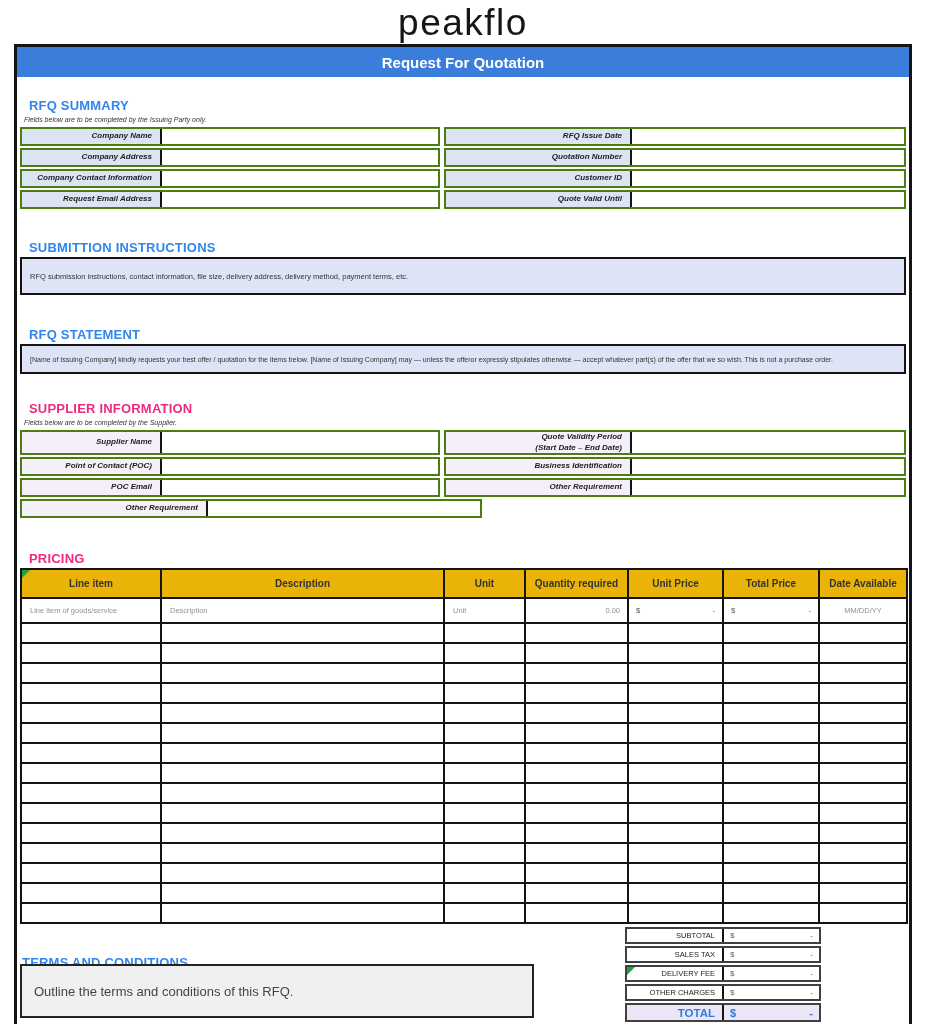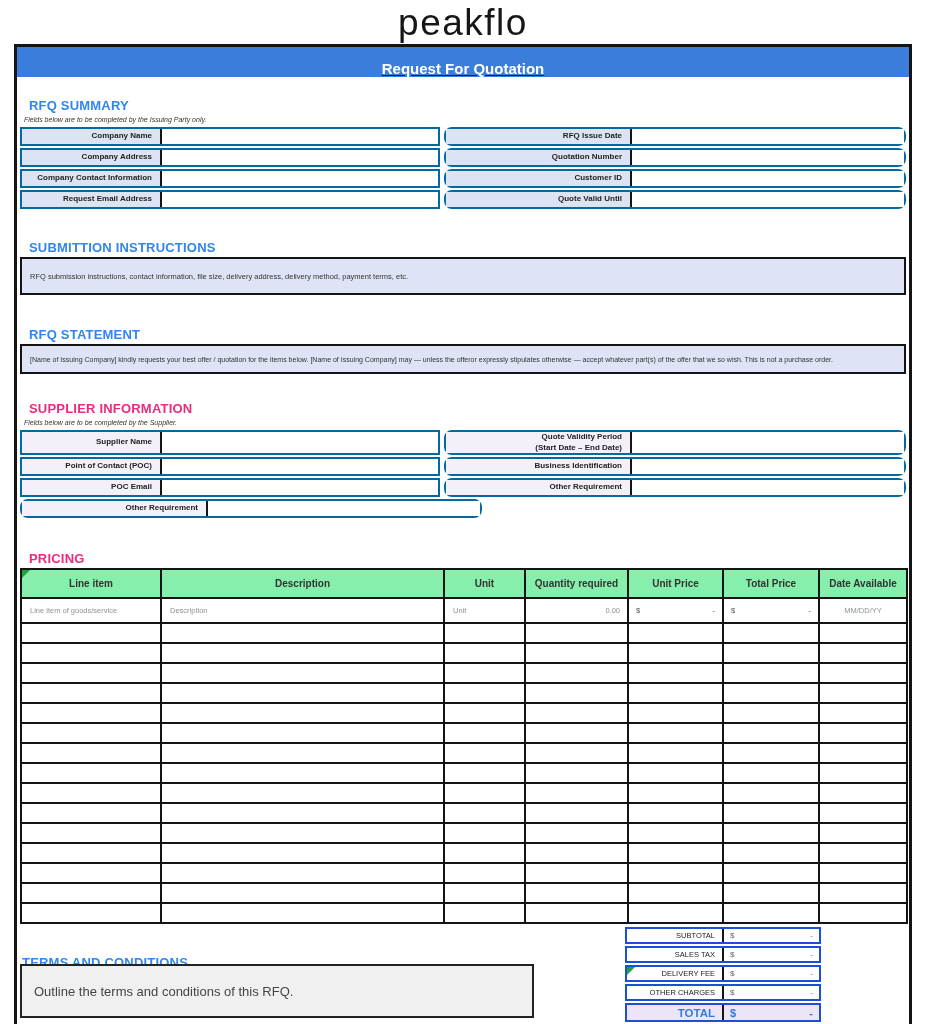--- a/index.html
+++ b/index.html
@@ -10,36 +10,36 @@
   }
   .logo {
     height:44px; display:flex; align-items:center; justify-content:center;
     font-size:37px; font-weight:400; letter-spacing:1.5px; color:#161616; padding-top:2px;
   }
   .doc {
     position:absolute; left:14px; top:44px; width:898px; height:980px;
     border:3px solid #141414; border-bottom:none; background:#fff; overflow:hidden;
   }
   .banner {
-    height:30px; background:#3b7dda; display:flex; align-items:flex-end; justify-content:center;text-decoration:underline;
+    height:30px; background:#3b7dda; display:flex; align-items:center; justify-content:center;
   }
   .banner span { color:#fff; font-weight:bold; font-size:15px; }
   .content { padding:0 3px; }
   .section-head { font-weight:bold; font-size:13px; letter-spacing:.2px; padding-left:9px; }
   .section-head.blue { color:#2f86ee; }
   .section-head.pink { color:#ee2a7e; }
   .note { font-size:7px; font-style:italic; color:#333; padding-left:4px; margin-top:3px; }
 
   
   .field-grid { margin-top:4px; }
   .frow { display:flex; margin-bottom:2px; }
-  .fhalf { display:flex; border:2px solid #0369a1; height:19px; }
+  .fhalf { display:flex; border:2px solid #4d7c0f; height:19px;font-style:italic; }
   .fhalf.tall { height:25px; }
   .fhalf.left { width:420px; margin-right:4px; }
-  .fhalf.right { width:462px;border-radius:8px; }
+  .fhalf.right { width:462px; }
   .flabel {
     display:flex; flex-direction:column; align-items:flex-end; justify-content:center;
     font-size:8px; font-weight:bold; color:#222; padding-right:8px; line-height:1.35;
     border-right:2px solid #141414;
   }
   .fhalf.left .flabel { width:140px; }
   .fhalf.right .flabel { width:186px; }
   .blue-bg { background:#dce3f3; }
   .pink-bg { background:#f5effa; }
   .finput { flex:1; background:#fff; }
@@ -49,21 +49,21 @@
     border:2px solid #141414; background:#dee4f5; display:flex; align-items:center;
     font-size:7.5px; color:#333; padding-left:8px; margin-top:2px;
   }
   .lavbox.submission { height:38px; }
   .lavbox.statement { height:30px; }
 
   
   .ptable { border-collapse:collapse; table-layout:fixed; width:886px; margin-top:2px; }
   .ptable th, .ptable td { border:2px solid #141414; overflow:hidden; }
   .ptable th {
-    background:#86efac; font-size:10px; font-weight:600; color:#333; height:29px; position:relative;text-align:center;
+    background:#eab308; font-size:10px; font-weight:600; color:#333; height:29px; position:relative;text-align:center;
   }
   .ptable td { height:20px; background:#fff; }
   .ptable tr.placeholder td { height:25px; font-size:7.5px; color:#8d9297; }
   .ptable tr.placeholder td.c-line { padding-left:8px; }
   .ptable tr.placeholder td.c-desc { padding-left:8px; }
   .ptable tr.placeholder td.c-unit { padding-left:8px; }
   .ptable td.c-qty { text-align:right; padding-right:7px; color:#555; }
   .money { display:flex; justify-content:space-between; padding:0 7px; color:#555; }
   .ptable td.c-date { text-align:center; }
 
@@ -74,21 +74,21 @@
 
   
   .bottom { position:relative; height:107px; margin-top:1px; }
   .terms-head { position:absolute; left:0; top:30px; }
   .terms-box {
     position:absolute; left:0; top:39px; width:514px; height:54px;
     background:#f0f0f0; border:2px solid #222; display:flex; align-items:center;
     font-size:13px; color:#444; padding-left:12px;
   }
   .totals { position:absolute; left:605px; top:2px; width:196px; }
-  .trow { display:flex; border:2px solid #1d4ed8; height:17px; margin-bottom:2px; background:#fff; }
+  .trow { display:flex; border:2px solid #404040; height:17px; margin-bottom:2px; background:#fff; }
   .tlabel {
     width:97px; display:flex; align-items:center; justify-content:flex-end;
     font-size:7.5px; color:#222; padding-right:7px; border-right:2px solid #141414; position:relative;
   }
   .tval { flex:1; display:flex; justify-content:space-between; align-items:center;
     font-size:8px; color:#666; padding:0 6px; }
   .trow.grand { background:#ece4f7; height:19px; }
   .trow.grand .tlabel { font-size:11.5px; font-weight:bold; color:#2f7de1; }
   .trow.grand .tval { font-size:11px; font-weight:bold; color:#2f7de1; }
 

